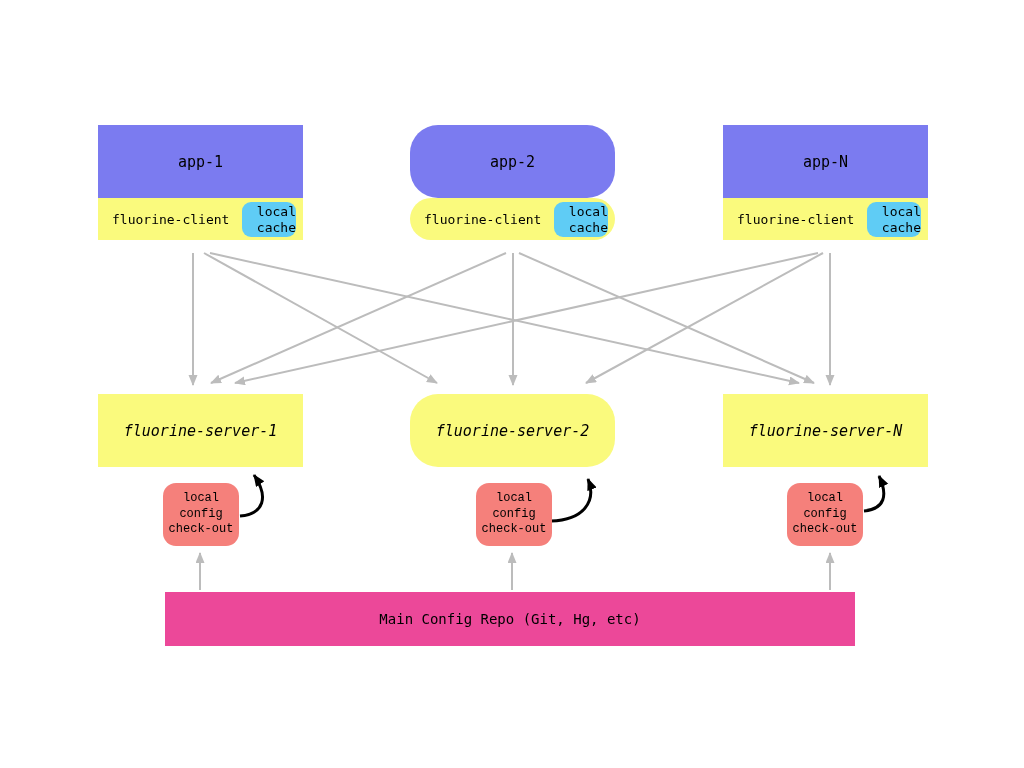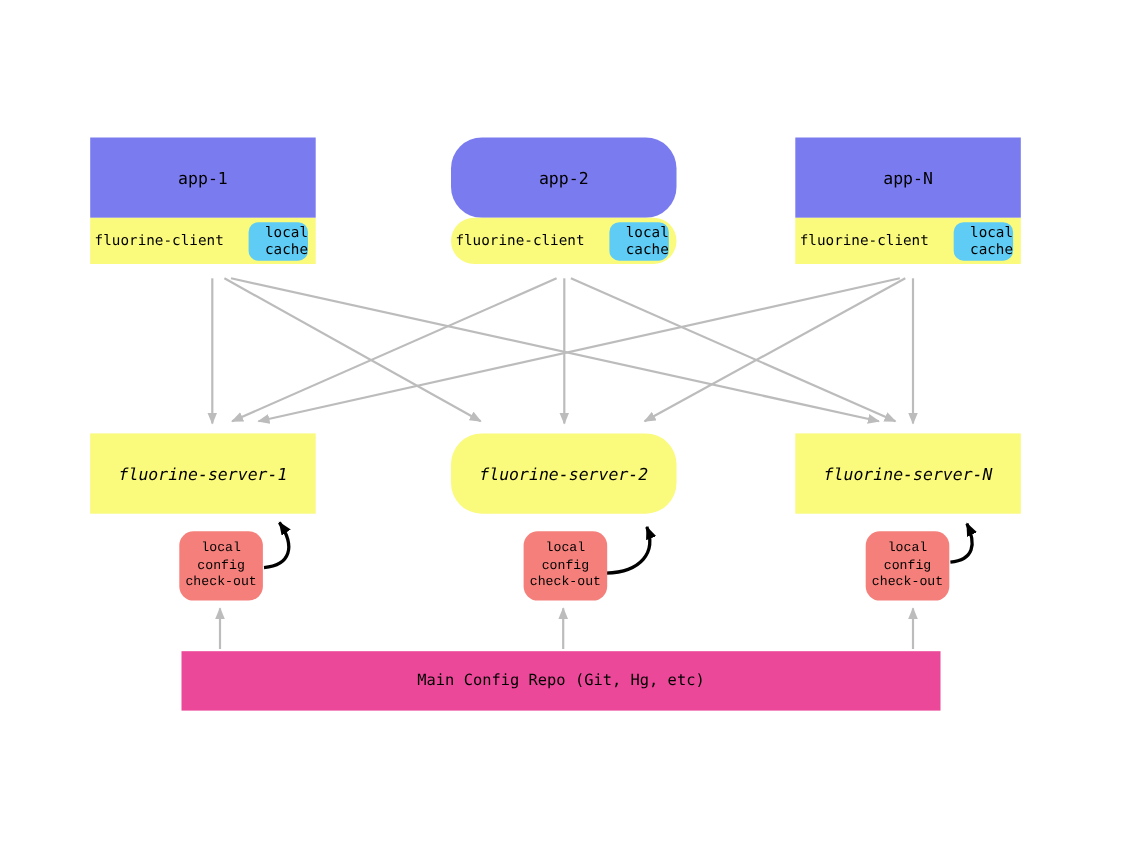--- a/index.html
+++ b/index.html
@@ -29,21 +29,21 @@
     width: 205px; height: 73px;
     background: #7b7bf0;
     top: 125px;
     font-size: 15px;
   }
   .client-strip {
     width: 205px; height: 42px;
     background: #fafa7d;
     top: 198px;
     justify-content: flex-start;
-    padding-left: 4px;
+    padding-left: 14px;
     font-size: 13px;
   }
   .cache-badge {
     position: absolute;
     right: 7px; top: 4px;
     width: 54px; height: 35px;
     background: #5fccf5;
     border-radius: 9px;
     display: flex; align-items: center; justify-content: center;
     text-align: right;
@@ -68,21 +68,21 @@
     line-height: 1.3;
     font-family: Liberation Mono, monospace;
   }
   .repo-box {
     left: 165px; top: 592px;
     width: 690px; height: 54px;
     background: #ec4899;
     font-size: 14px;
   }
 
-  .col-1 { left: 82px; }
+  .col-1 { left: 98px; }
   .col-2 { left: 410px; border-radius: 28px; }
   .col-3 { left: 723px; }
 
   .co-1 { left: 163px; }
   .co-2 { left: 476px; }
   .co-3 { left: 787px; }
 </style>
 </head>
 <body>
 

